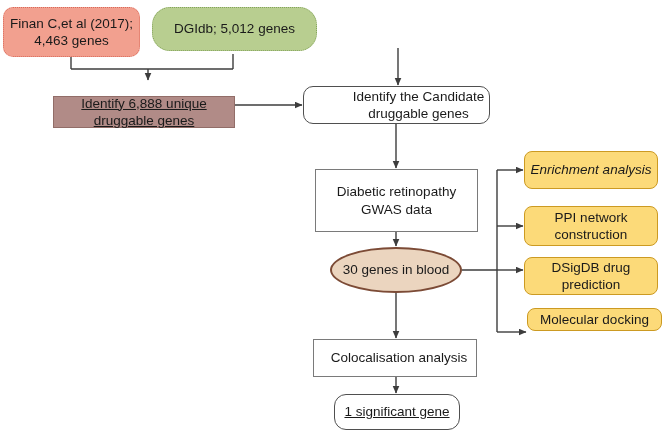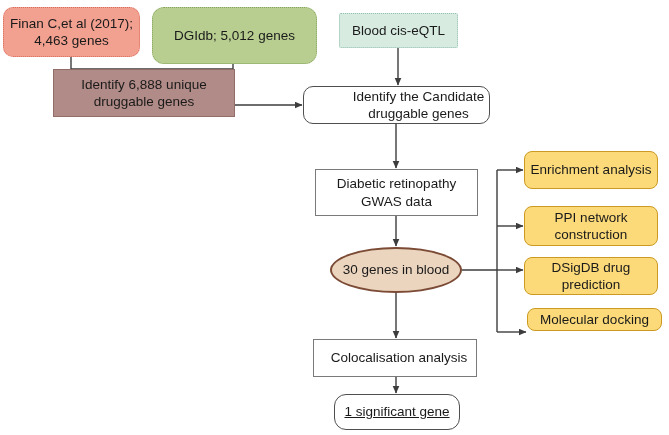--- a/index.html
+++ b/index.html
@@ -42,61 +42,62 @@
   }
   .node span { display: block; white-space: nowrap; }
 
   .node-finan {
     left: 3px; top: 7px; width: 137px; height: 50px;
     background: var(--salmon-fill, #f2a08f);
     border: 1.6px dotted var(--salmon-border, #d96a5b);
     border-radius: 10px;
   }
   .node-dgidb {
-    left: 152px; top: 7px; width: 165px; height: 57px;
+    left: 152px; top: 7px; width: 165px; height: 44px;
     background: var(--green-fill, #b8ce90);
     border: 1.6px dotted var(--green-border, #84a45c);
-    border-radius: 12px;
+    border-radius: 18px;
     text-align: center;
   }
   .node-blood-eqtl {
     left: 339px; top: 13px; width: 119px; height: 35px;
     background: var(--teal-fill, #d7ebe1);
     border: 1.6px dotted var(--teal-border, #93bfb0);
     border-radius: 2px;
   }
   .node-unique {
-    left: 53px; top: 69px; width: 182px; height: 48px;
+    left: 53px; top: 96px; width: 182px; height: 32px;
     background: var(--brown-fill, #b18b87);
     border: 1.5px solid var(--brown-border, #926d68);
+    text-decoration: underline;
   }
   .node-candidate {
     left: 303px; top: 86px; width: 187px; height: 38px;
     background: #ffffff;
     border: 1.3px solid var(--box-border-dark, #4f4f4f);
     border-radius: 10px;
     padding-left: 48px;
   }
   .node-gwas {
-    left: 315px; top: 169px; width: 163px; height: 47px;
+    left: 315px; top: 169px; width: 163px; height: 63px;
     background: #ffffff;
     border: 1.5px solid var(--box-border-gray, #7a7a7a);
   }
   .node-blood-genes {
     left: 330px; top: 247px; width: 132px; height: 46px;
     background: var(--ellipse-fill, #ebd5bf);
     border: 2px solid var(--ellipse-border, #7c4b36);
     border-radius: 50%;
   }
   .yellow {
     background: var(--yellow-fill, #fcda79);
     border: 1.5px solid var(--yellow-border, #cc9a22);
     border-radius: 8px;
   }
-  .node-enrichment { left: 524px; top: 151px; width: 134px; height: 38px; }
+  .node-enrichment { left: 524px; top: 151px; width: 134px; height: 38px; font-style: italic; }
   .node-ppi        { left: 524px; top: 206px; width: 134px; height: 40px; }
   .node-dsigdb     { left: 524px; top: 257px; width: 134px; height: 38px; }
   .node-docking    { left: 527px; top: 308px; width: 135px; height: 23px; }
   .node-coloc {
     left: 313px; top: 339px; width: 164px; height: 38px;
     background: #ffffff;
     border: 1.5px solid var(--box-border-gray, #7a7a7a);
     padding-left: 12px;
   }
   .node-significant {
@@ -146,23 +147,20 @@
 
   <div class="node node-finan">
     <span>Finan C,et al (2017);</span>
     <span>4,463 genes</span>
   </div>
 
   <div class="node node-dgidb">
     <span>DGIdb; 5,012 genes</span>
   </div>
 
-  <div class="node node-blood-eqtl">
-    <span>Blood cis-eQTL</span>
-  </div>
 
   <div class="node node-unique">
     <span>Identify 6,888 unique</span>
     <span>druggable genes</span>
   </div>
 
   <div class="node node-candidate">
     <span>Identify the Candidate</span>
     <span>druggable genes</span>
   </div>

